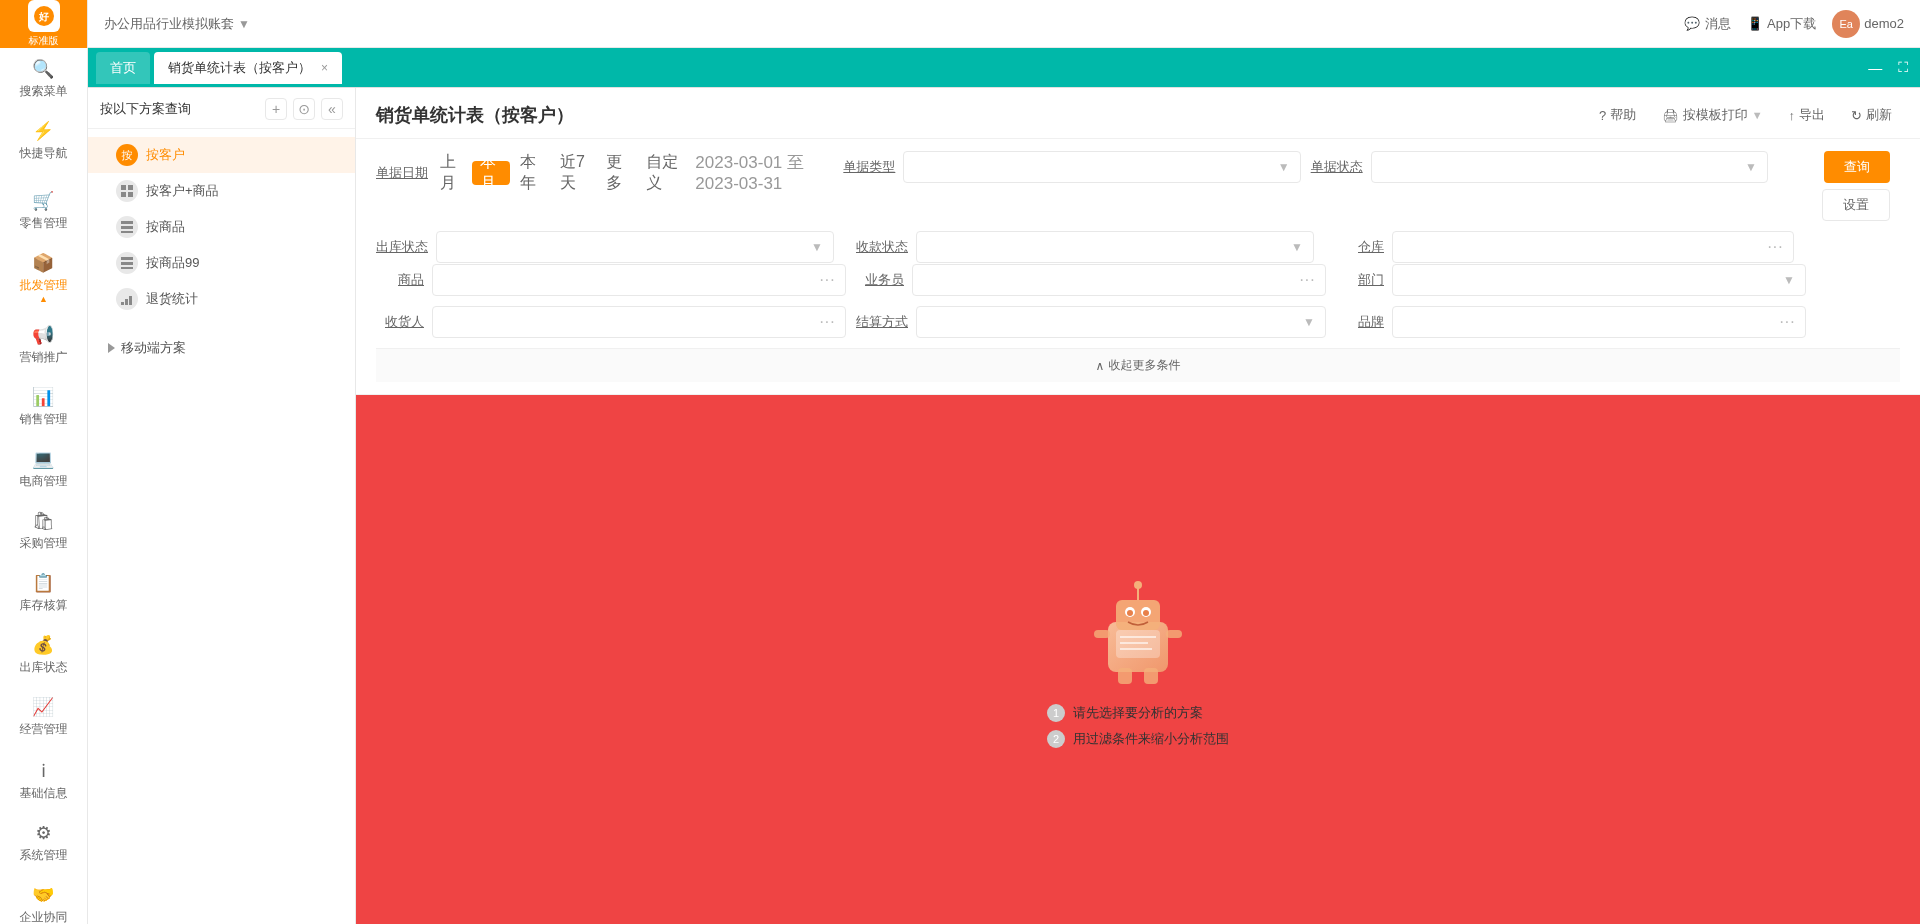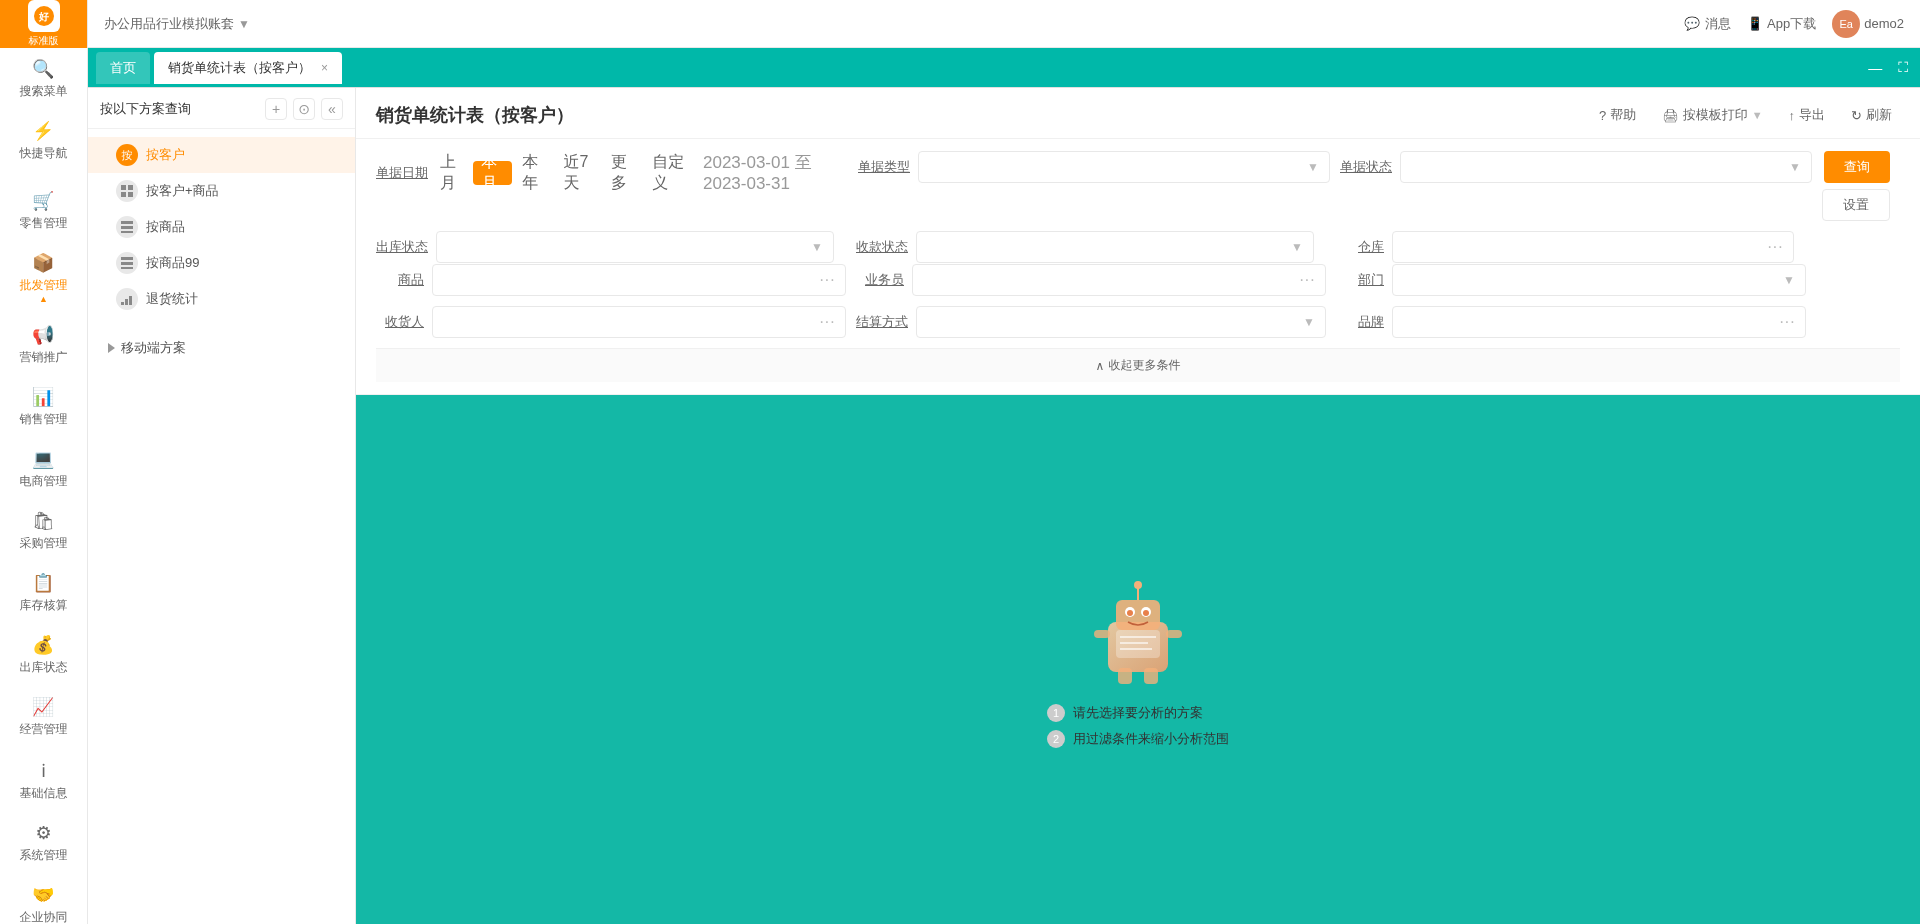--- a/index.html
+++ b/index.html
@@ -29,21 +29,21 @@
     
     .tabbar { height: 40px; background: #f5f5f5; display: flex; align-items: center; padding: 0 8px; border-bottom: 1px solid #e0e0e0; gap: 4px; }
     .tab { height: 32px; padding: 0 14px; display: flex; align-items: center; gap: 6px; cursor: pointer; border-radius: 4px 4px 0 0; font-size: 13px; color: #666; background: #e8e8e8; }
     .tab.active { background: #fff; color: #333; border-top: 2px solid #00b8a9; }
     .tab .tab-close { color: #999; font-size: 12px; cursor: pointer; margin-left: 4px; }
     .tab-home { background: #fff; color: #333; }
     .tab-expand { margin-left: auto; display: flex; gap: 8px; align-items: center; }
     .tab-expand-btn { cursor: pointer; color: #999; font-size: 14px; padding: 4px; }
 
     
-    .content { flex: 1; display: flex; overflow: hidden; background: #14b8a6; }
+    .content { flex: 1; display: flex; overflow: hidden; background: #ef4444; }
 
     
     .left-panel { width: 268px; background: #fff; border-right: 1px solid #e8e8e8; padding: 0; overflow-y: auto; }
     .left-panel-header { padding: 10px 12px 8px; display: flex; align-items: center; justify-content: space-between; border-bottom: 1px solid #f0f0f0; }
     .left-panel-title { font-size: 13px; color: #333; font-weight: 500; }
     .left-panel-actions { display: flex; gap: 6px; align-items: center; }
     .icon-btn { width: 22px; height: 22px; border-radius: 4px; display: flex; align-items: center; justify-content: center; cursor: pointer; color: #999; font-size: 14px; border: 1px solid #e8e8e8; background: #fff; }
 
     .plan-group { padding: 8px 0; }
     .plan-group-title { display: flex; align-items: center; padding: 6px 12px; cursor: pointer; font-size: 13px; color: #333; gap: 6px; }
@@ -75,21 +75,21 @@
     .filter-control .chevron { color: #bbb; font-size: 12px; }
     .date-tab { padding: 2px 8px; height: 24px; border-radius: 4px; cursor: pointer; font-size: 16px; color: #666; display: flex; align-items: center; }
     .date-tab.active { background: #ff8c00; color: #fff; border-radius: 4px; }
     .date-range { font-size: 17px; color: #999; margin-left: 6px; }
 
     .collapse-btn { width: 100%; text-align: center; padding: 8px 0; background: #fafafa; cursor: pointer; color: #666; font-size: 12px; display: flex; align-items: center; justify-content: center; gap: 4px; border-top: 1px solid #f0f0f0; }
 
     
     .query-buttons { display: flex; flex-direction: column; gap: 6px; padding: 0 10px 0 0; justify-content: flex-start; align-items: flex-end; }
     .btn-query { background: #ff8c00; color: #fff; border: none; padding: 0 20px; height: 32px; border-radius: 4px; cursor: pointer; font-size: 13px; min-width: 64px; }
-    .btn-settings { background: #fff; color: #666; border: 1px solid #e8e8e8; padding: 0 20px; height: 32px; border-radius: 4px; cursor: pointer; font-size: 13px; min-width: 64px; }
+    .btn-settings { background: #fff; color: #666; border: 1px solid #e8e8e8; padding: 0 20px; height: 32px; border-radius: 4px; cursor: pointer; font-size: 13px; min-width: 64px; margin-left: 44px; }
 
     
     .empty-state { flex: 1; display: flex; flex-direction: column; align-items: center; justify-content: center; gap: 12px; }
     .empty-step { display: flex; align-items: center; gap: 8px; }
     .step-num { width: 18px; height: 18px; border-radius: 50%; background: #ccc; color: #fff; font-size: 11px; display: flex; align-items: center; justify-content: center; }
 
     
     .robot-svg { width: 120px; height: 120px; }
   </style>
 </head>

